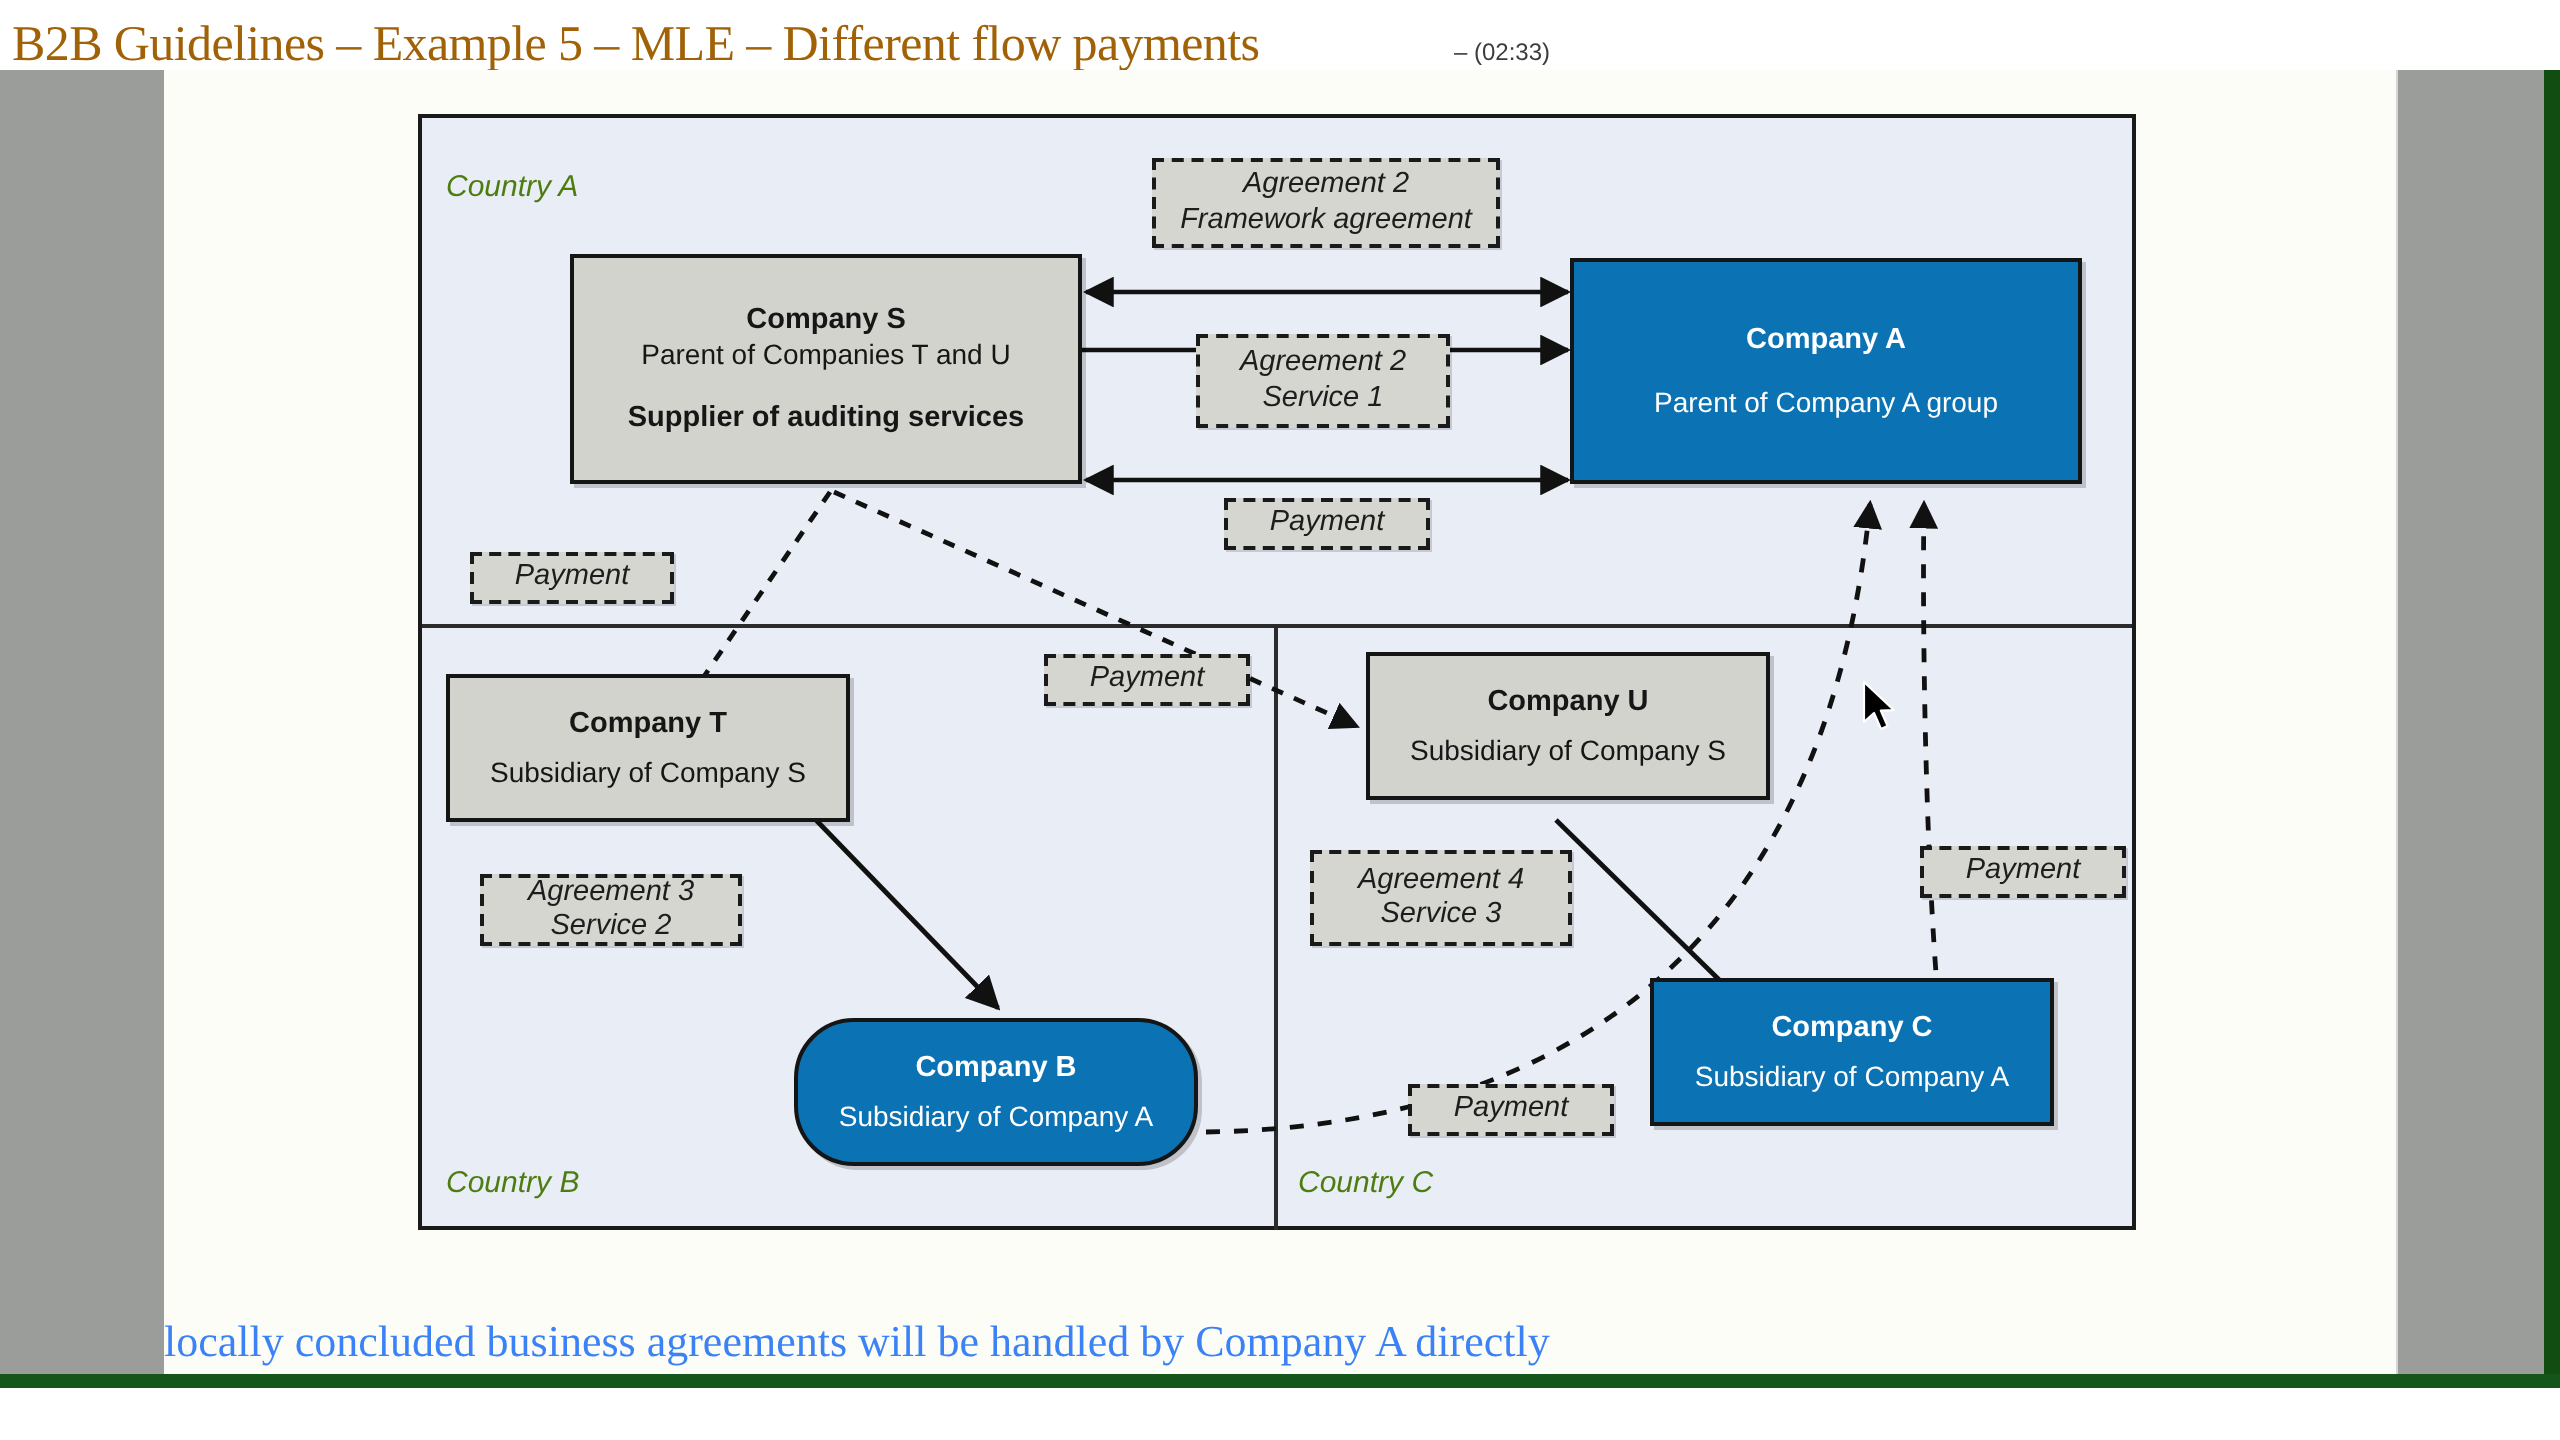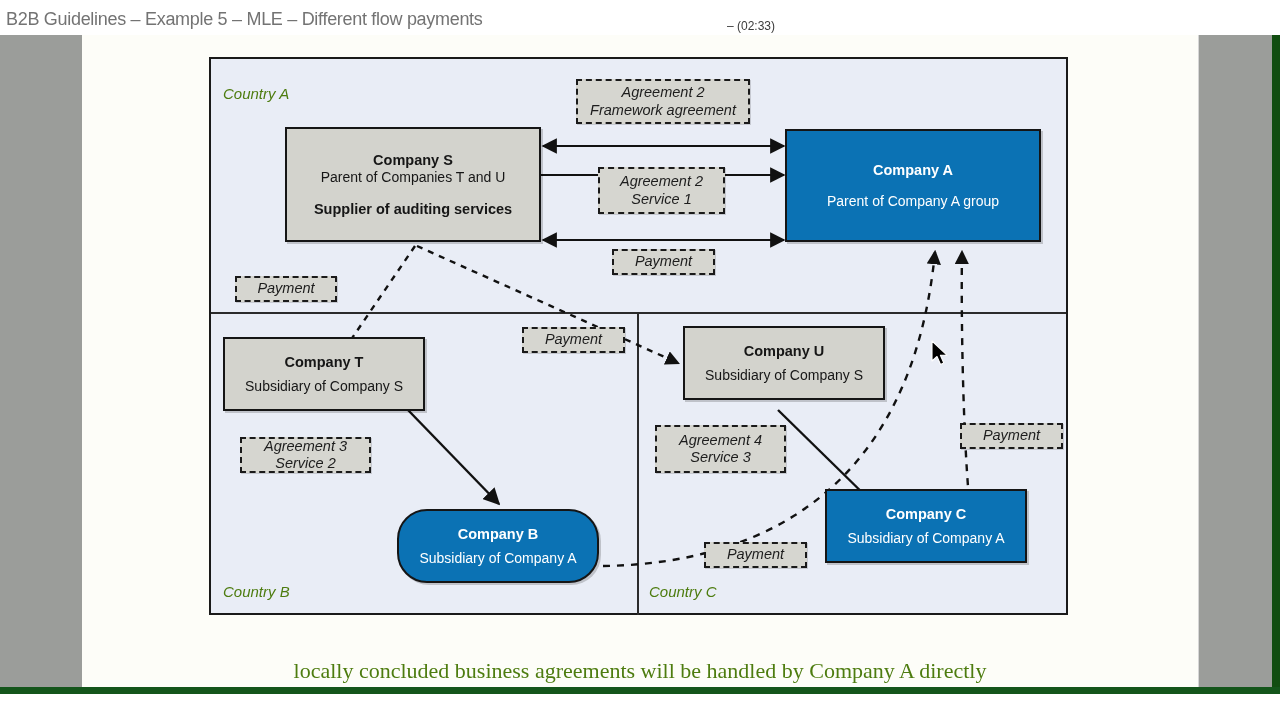--- a/index.html
+++ b/index.html
@@ -14,22 +14,22 @@
     width: 1280px; height: 720px;
     background: #ffffff;
   }
   
   .title-bar {
     position: absolute; left: 0; top: 0; width: 1280px; height: 42px;
     background: #ffffff;
   }
   .title-text {
     position: absolute; left: 6px; top: 9px;
-    font-family: Liberation Sans, sans-serif;
-    font-size: 18px; font-weight: 400; color: #737373;
+    font-family: Liberation Serif, serif;
+    font-size: 25px; font-weight: 400; color: #a16207;
     letter-spacing: -0.3px; white-space: nowrap;
   }
   .title-time {
     position: absolute; left: 727px; top: 19px;
     font-family: "Liberation Sans", sans-serif;
     font-size: 12px; color: #3b3b3b; white-space: nowrap;
   }
   .pane-left {
     position: absolute; left: 0px; top: 35px; width: 82px; height: 652px;
     background: #9b9d9a;
@@ -107,23 +107,22 @@
     box-shadow: 1px 1px 0 rgba(0,0,0,0.15);
   }
   
   .arrows {
     position: absolute; left: 0; top: 0; width: 859px; height: 558px;
     pointer-events: none;
   }
   
   .caption {
     position: absolute; left: 82px; top: 658px; width: 1116px;
-    text-align: center;
     font-family: "Liberation Serif", serif;
-    font-size: 22px; color: #4d7c0f;
+    font-size: 22px; color: #3b82f6;
   }
   
   .cursor { position: absolute; left: 930px; top: 340px; }
 </style>
 </head>
 <body>
 
 <div id="root">
 
   <div class="title-bar">

